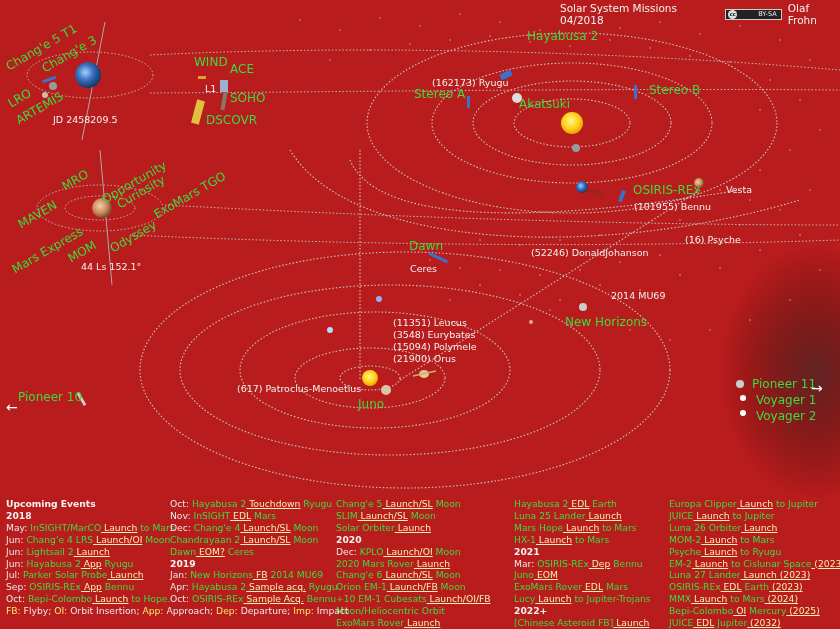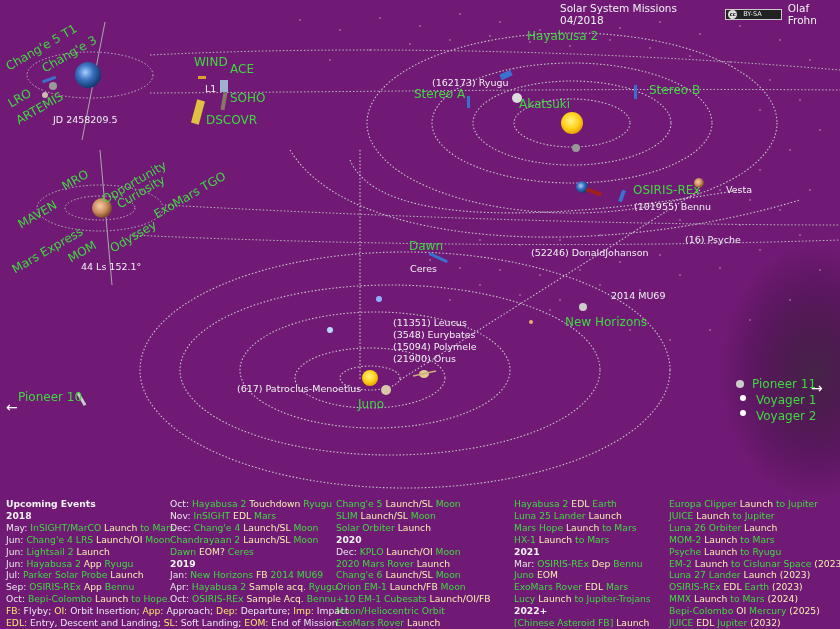--- a/index.html
+++ b/index.html
@@ -1,27 +1,27 @@
 <!DOCTYPE html>
 <html><head>
 <meta charset="utf-8">
 <style>
   * { box-sizing: border-box; margin: 0; padding: 0; }
   html, body { width: 840px; height: 629px; background: #000; overflow: hidden; }
   body { position: relative; font-family: "DejaVu Sans", sans-serif; color: #fff; }
-  #stage { position: absolute; left: 0; top: 0; width: 840px; height: 629px; background: #701a75; }
+  #stage { position: absolute; left: 0; top: 0; width: 840px; height: 629px; background: #b91c1c; }
   svg.scene { position: absolute; left: 0; top: 0; }
   .lbl { position: absolute; white-space: nowrap; line-height: 1; }
   .g { color: #3fd93f; }
   .w { color: #f2f2f2; }
-  .y { color: #f5efb0; }
+  .y { color: #f5efb0; text-decoration: underline; }
   .big { font-size: 12px; }
   .sm { font-size: 9.5px; }
   .header { position: absolute; top: 2px; left: 560px; font-size: 10.5px; color: #f2f2f2; display: flex; align-items: center; gap: 6px; }
-  .cc { display: inline-flex; align-items: center; border: 1px solid #ccc; background: #222; height: 11px; padding: 0 2px; font-size: 6.5px; color: #eee; width: 58px; gap: 6px; }
+  .cc { display: inline-flex; align-items: center; border: 1px solid #ccc; background: #222; height: 11px; padding: 0 2px; font-size: 6.5px; color: #eee; width: 58px; gap: 21px; }
   .cc .circ { width: 9px; height: 9px; border-radius: 50%; background: #ddd; color: #000; font-size: 5px; display: inline-flex; align-items: center; justify-content: center; font-weight: bold; }
   .events { position: absolute; top: 496px; left: 0; width: 836px; height: 133px; }
   .col { position: absolute; top: 0; font-size: 9.2px; line-height: 11.9px; white-space: nowrap; }
   .col .ln { display: block; }
   .hd { color: #f2f2f2; font-weight: bold; }
   .mn { color: #e8e8e8; }
   .legend { position: absolute; left: 0; font-size: 9.2px; line-height: 11.9px; white-space: nowrap; color: #e8e8e8; }
   .legend .k { color: #f5e96a; }
   .arrow { position: absolute; color: #fff; font-size: 14px; line-height: 1; }
 </style>
@@ -312,16 +312,15 @@
         <span class="ln"><span class="g">Psyche</span><span class="y"> Launch</span><span class="g"> to Ryugu</span></span>
         <span class="ln"><span class="g">EM-2</span><span class="y"> Launch</span><span class="g"> to Cislunar Space</span><span class="y"> (2023)</span></span>
         <span class="ln"><span class="g">Luna 27 Lander</span><span class="y"> Launch (2023)</span></span>
         <span class="ln"><span class="g">OSIRIS-REx</span><span class="y"> EDL</span><span class="g"> Earth</span><span class="y"> (2023)</span></span>
         <span class="ln"><span class="g">MMX</span><span class="y"> Launch</span><span class="g"> to Mars</span><span class="y"> (2024)</span></span>
         <span class="ln"><span class="g">Bepi-Colombo</span><span class="y"> OI</span><span class="g"> Mercury</span><span class="y"> (2025)</span></span>
         <span class="ln"><span class="g">JUICE</span><span class="y"> EDL</span><span class="g"> Jupiter</span><span class="y"> (2032)</span></span>
       </div>
     <div class="legend" style="left:6px;top:109px;" id="legend">
         <span class="ln" style="display: block;"><span class="k">FB:</span><span class="mn"> Flyby; </span><span class="k">OI:</span><span class="mn"> Orbit Insertion; </span><span class="k">App:</span><span class="mn"> Approach; </span><span class="k">Dep:</span><span class="mn"> Departure; </span><span class="k">Imp:</span><span class="mn"> Impact</span></span>
-        <span class="ln" style="display: block;"><span class="k">EDL:</span><span class="mn"> Entry, Descent and Landing; </span><span class="k">SL:</span><span class="mn"> Soft Landing; </span><span class="k">EOM:</span><span class="mn"> End of Mission</span></span>
       </div>
   </div>
 </div>
 
 </body></html>

